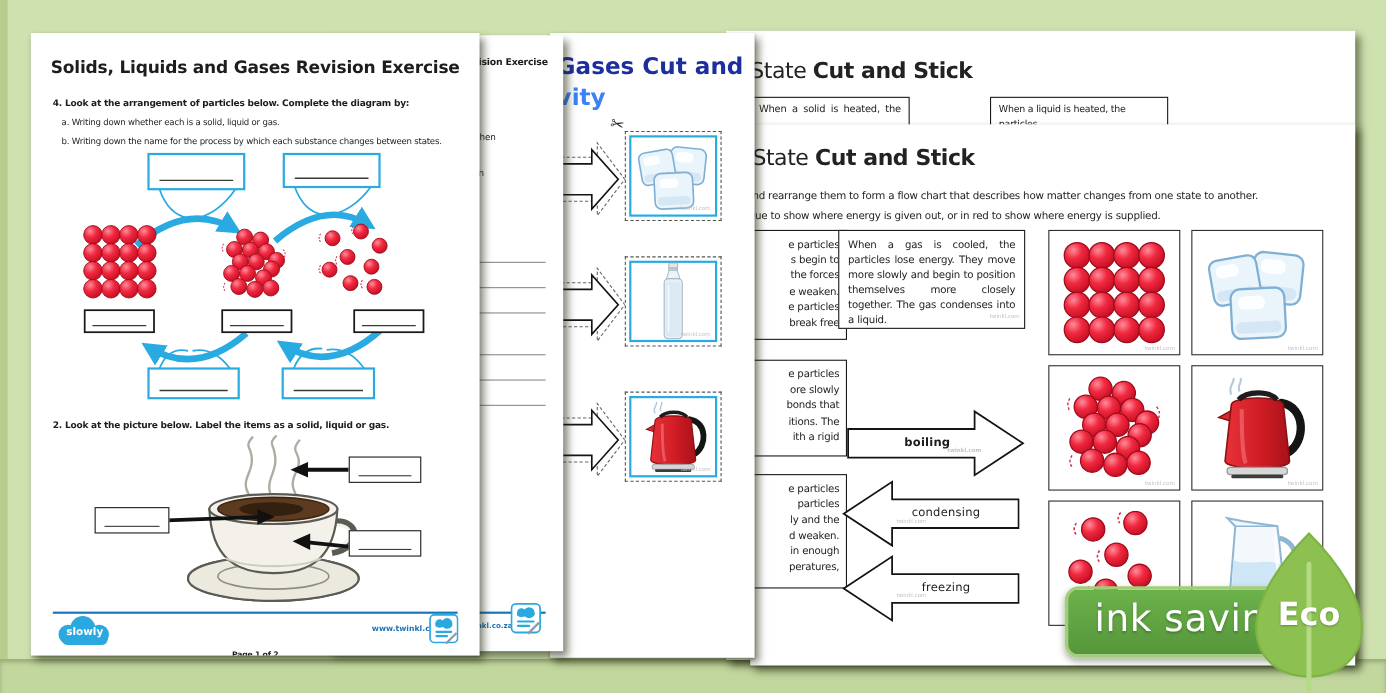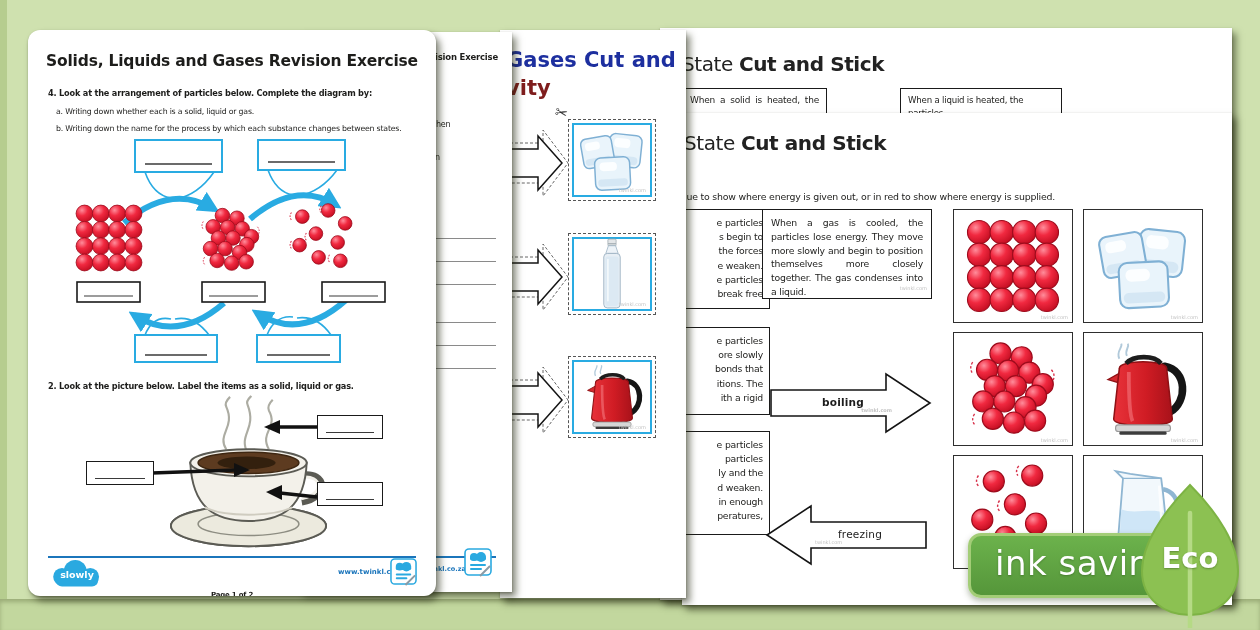--- a/index.html
+++ b/index.html
@@ -221,20 +221,21 @@
       <span>State </span><b>Cut and Stick</b>
     </h2>
     <div class="wbox ws" style="left:22px;top:60px;width:145px;height:48px;padding:5px 7px;font-size:9px;line-height:13px;text-align:justify;text-align-last:justify;box-sizing:border-box;">When a solid is heated, the</div>
     <div class="wbox ws" style="left:240px;top:60px;width:162px;height:48px;padding:5px 7px;font-size:8.6px;line-height:13px;box-sizing:border-box;">When a liquid is heated, the particles</div>
   </div>
 
   <div class="page" style="left:682px;top:113px;width:550px;height:492px;z-index:20;overflow:hidden;">
     <h2 class="statetitle" style="left:2px;top:18px;margin:0;font-weight:400;">
       <span>State </span><b>Cut and Stick</b>
     </h2>
+    <div class="abs ws" style="left:2px;top:60px;width:470px;font-size:9.4px;white-space:nowrap;">nd rearrange them to form a flow chart that describes how matter changes from one state to another.</div>
     <div class="abs ws" style="left:2px;top:78px;width:470px;font-size:9.4px;white-space:nowrap;">lue to show where energy is given out, or in red to show where energy is supplied.</div>
 
     <div class="wbox ws prelines" style="left:-44px;top:96px;width:132px;height:100px;padding:6px;font-size:9.3px;line-height:14.2px;text-align:right;box-sizing:border-box;">e particles
 s begin to
 the forces
 e weaken.
 e particles
 break free</div>
     <div class="wbox ws prelines" style="left:-44px;top:214px;width:132px;height:88px;padding:6px;font-size:9.3px;line-height:14.2px;text-align:right;box-sizing:border-box;">e particles
 ore slowly
@@ -253,20 +254,27 @@
       <span class="wm">twinkl.com</span>
     </div>
 
     <div class="abs" style="left:88px;top:258px;width:162px;height:64px;font-weight:bold;">
       <svg width="162" height="64">
         <polygon points="1,19 116,19 116,3 160,32 116,61 116,45 1,45" fill="#fff" stroke="#141414" stroke-width="1.6"></polygon>
       </svg>
       <span class="arrowlabel" style="top:25px;left:-8px;">boiling</span>
       <span class="wm" style="right:40px;bottom:22px;">twinkl.com</span>
     </div>
+    <div class="abs" style="left:83px;top:322px;width:162px;height:64px;">
+      <svg width="162" height="64">
+        <polygon points="161,19 46,19 46,3 2,32 46,61 46,45 161,45" fill="#fff" stroke="#141414" stroke-width="1.6"></polygon>
+      </svg>
+      <span class="arrowlabel" style="top:25px;left:14px;">condensing</span>
+      <span class="wm" style="left:50px;right:auto;bottom:22px;">twinkl.com</span>
+    </div>
     <div class="abs" style="left:83px;top:390px;width:162px;height:64px;">
       <svg width="162" height="64">
         <polygon points="161,19 46,19 46,3 2,32 46,61 46,45 161,45" fill="#fff" stroke="#141414" stroke-width="1.6"></polygon>
       </svg>
       <span class="arrowlabel" style="top:25px;left:14px;">freezing</span>
       <span class="wm" style="left:50px;right:auto;bottom:22px;">twinkl.com</span>
     </div>
 
     <div class="card5" style="left:271px;top:96px;width:118px;height:112px;">
       <svg width="96" height="94">
@@ -301,21 +309,21 @@
     <div class="card5" style="left:401px;top:342px;width:118px;height:112px;">
       <svg width="92" height="100">
           <use href="#sym-jug" x="0" y="0" width="92" height="100"></use>
         </svg>
       <span class="wm">twinkl.com</span>
     </div>
   </div>
 
   <div class="page" style="left:500px;top:30px;width:186px;height:568px;z-index:30;overflow:hidden;">
     <div class="abs" style="left:6px;top:18px;font-size:21px;font-weight:bold;color:#1d2f9f;white-space:nowrap;">Gases Cut and</div>
-    <div class="abs" style="left:6px;top:46px;font-size:21px;font-weight:bold;color:#7f1d1d;">vity</div>
+    <div class="abs" style="left:6px;top:46px;font-size:21px;font-weight:bold;color:#3b82f6;">vity</div>
     <div class="abs" style="left:55px;top:74px;font-size:15px;color:#333;transform:rotate(14deg);">✂</div>
 
     <div class="abs" style="left:0;top:104px;width:64px;height:58px;">
       <svg width="64" height="58" style="overflow:visible">
         <polygon points="0,9 43,9 43,-4 68,29 43,62 43,49 0,49" fill="none" stroke="#666" stroke-width="1" stroke-dasharray="3 2"></polygon>
         <polygon points="0,15 38,15 38,2 62,29 38,56 38,43 0,43" fill="#fff" stroke="#141414" stroke-width="1.5"></polygon>
       </svg>
       <span class="abs" style="left:2px;top:21px;font-size:9.5px;font-weight:bold;color:#1d1d1b;">s</span>
     </div>
     <div class="abs" style="left:0;top:218px;width:64px;height:58px;">
@@ -369,21 +377,21 @@
     <div class="frag-line" style="left:0;top:290px;width:196px;"></div>
     <div class="frag-line" style="left:0;top:313px;width:196px;"></div>
     <div class="frag-line" style="left:0;top:336px;width:196px;"></div>
     <div class="abs" style="left:0;top:524px;width:196px;height:2px;background:#1b75bb;"></div>
     <div class="abs" style="left:122px;top:533px;font-size:6.5px;font-weight:bold;color:#1b75bb;">twinkl.co.za</div>
     <svg class="abs" style="left:164px;top:516px;" width="28" height="30">
         <use href="#sym-minibadge" width="28" height="30"></use>
       </svg>
   </div>
 
-  <div class="page" style="left:28px;top:30px;width:408px;height:566px;z-index:50;overflow:hidden;border-radius:12px;">
+  <div class="page" style="left:28px;top:30px;width:408px;height:566px;z-index:50;overflow:hidden;">
     <div class="abs ws" style="left:0;top:22px;width:408px;text-align:center;font-size:15.5px;font-weight:bold;">Solids, Liquids and Gases Revision Exercise</div>
     <div class="abs ws" style="left:20px;top:58px;font-size:8.2px;font-weight:bold;white-space:nowrap;">4. Look at the arrangement of particles below. Complete the diagram by:</div>
     <div class="abs ws" style="left:28px;top:77px;font-size:7.8px;white-space:nowrap;">a.  Writing down whether each is a solid, liquid or gas.</div>
     <div class="abs ws" style="left:28px;top:94px;font-size:7.8px;white-space:nowrap;">b.  Writing down the name for the process by which each substance changes between states.</div>
 
     <svg class="abs" style="left:0;top:105px;" width="408" height="250" viewBox="0 0 408 250">
 
       <g stroke="#29abe2" fill="none">
         <path d="M117,37 Q125,60 143,63" stroke-width="1.6"></path>
           <path d="M186,37 Q170,60 148,64" stroke-width="1.6"></path>

